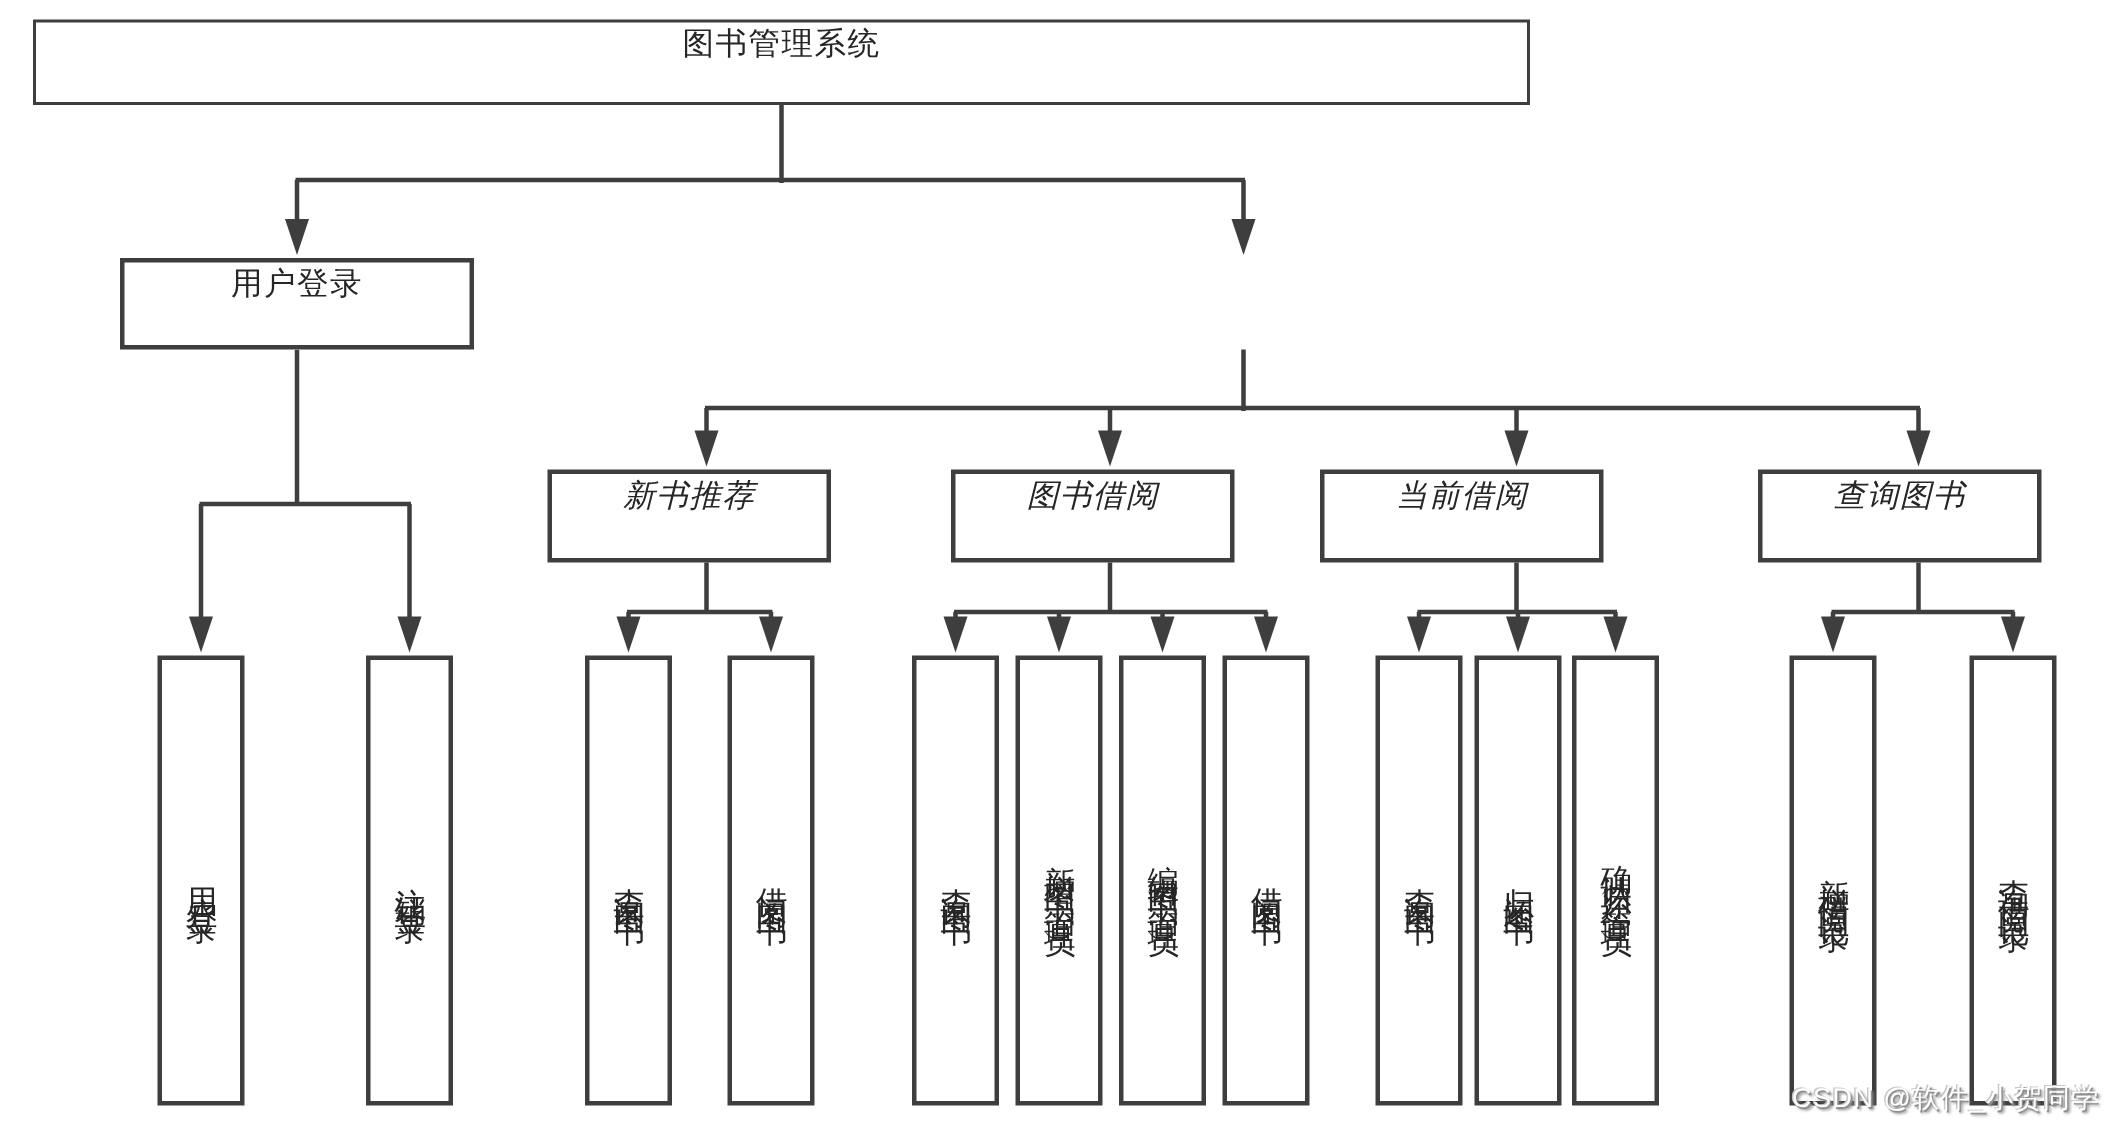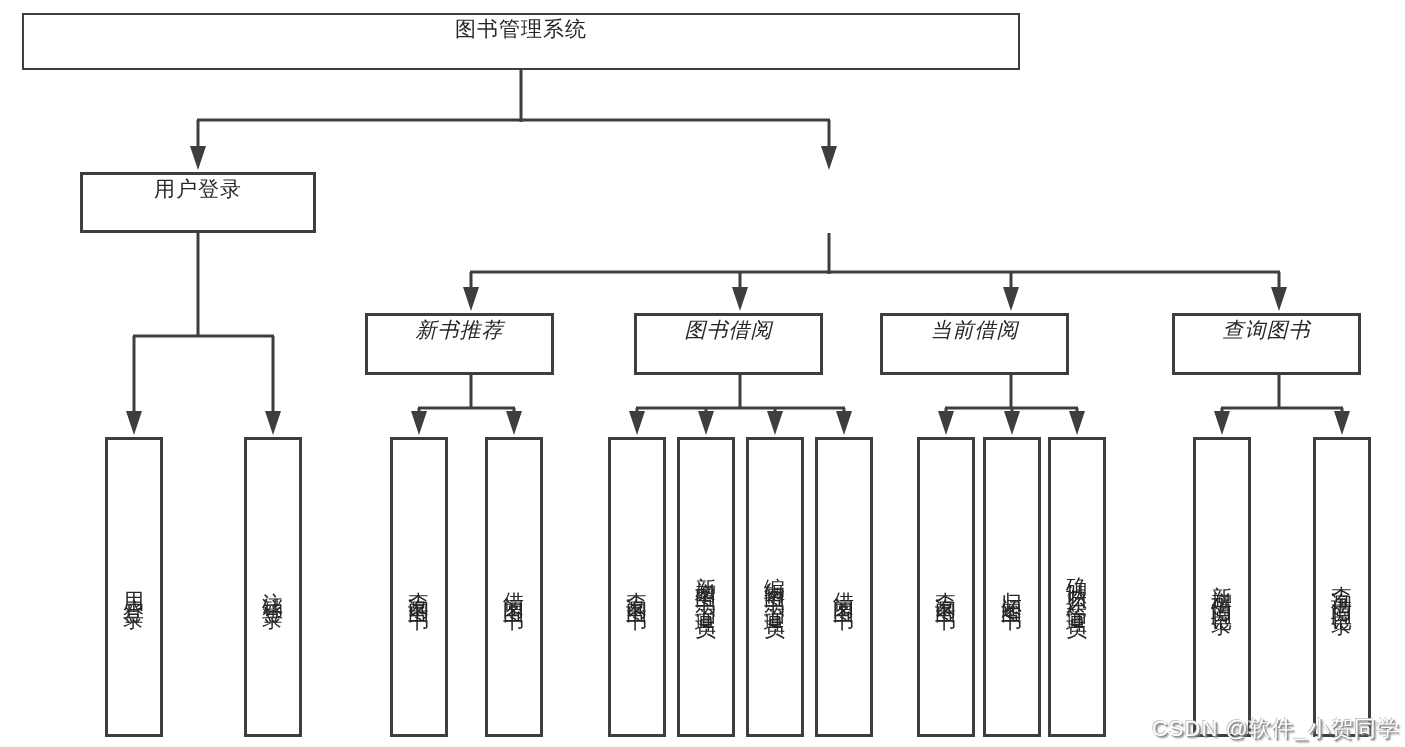--- a/index.html
+++ b/index.html
@@ -45,21 +45,21 @@
     font-size: 21px;
     letter-spacing: 6px;
     line-height: 1;
     white-space: nowrap;
   }
   .watermark {
     position: absolute;
     right: 5px;
     bottom: 3px;
     z-index: 5;
-    font-size: 22px;
+    font-size: 18px;
     color: #ffffff;
     text-shadow: 1px 1px 0 #8f8f8f, 2px 2px 2px #808080, -1px -1px 0 #c9c9c9;
     letter-spacing: 1px;
     white-space: nowrap;
   }
 </style>
 </head>
 <body>
 
 <div class="canvas">

